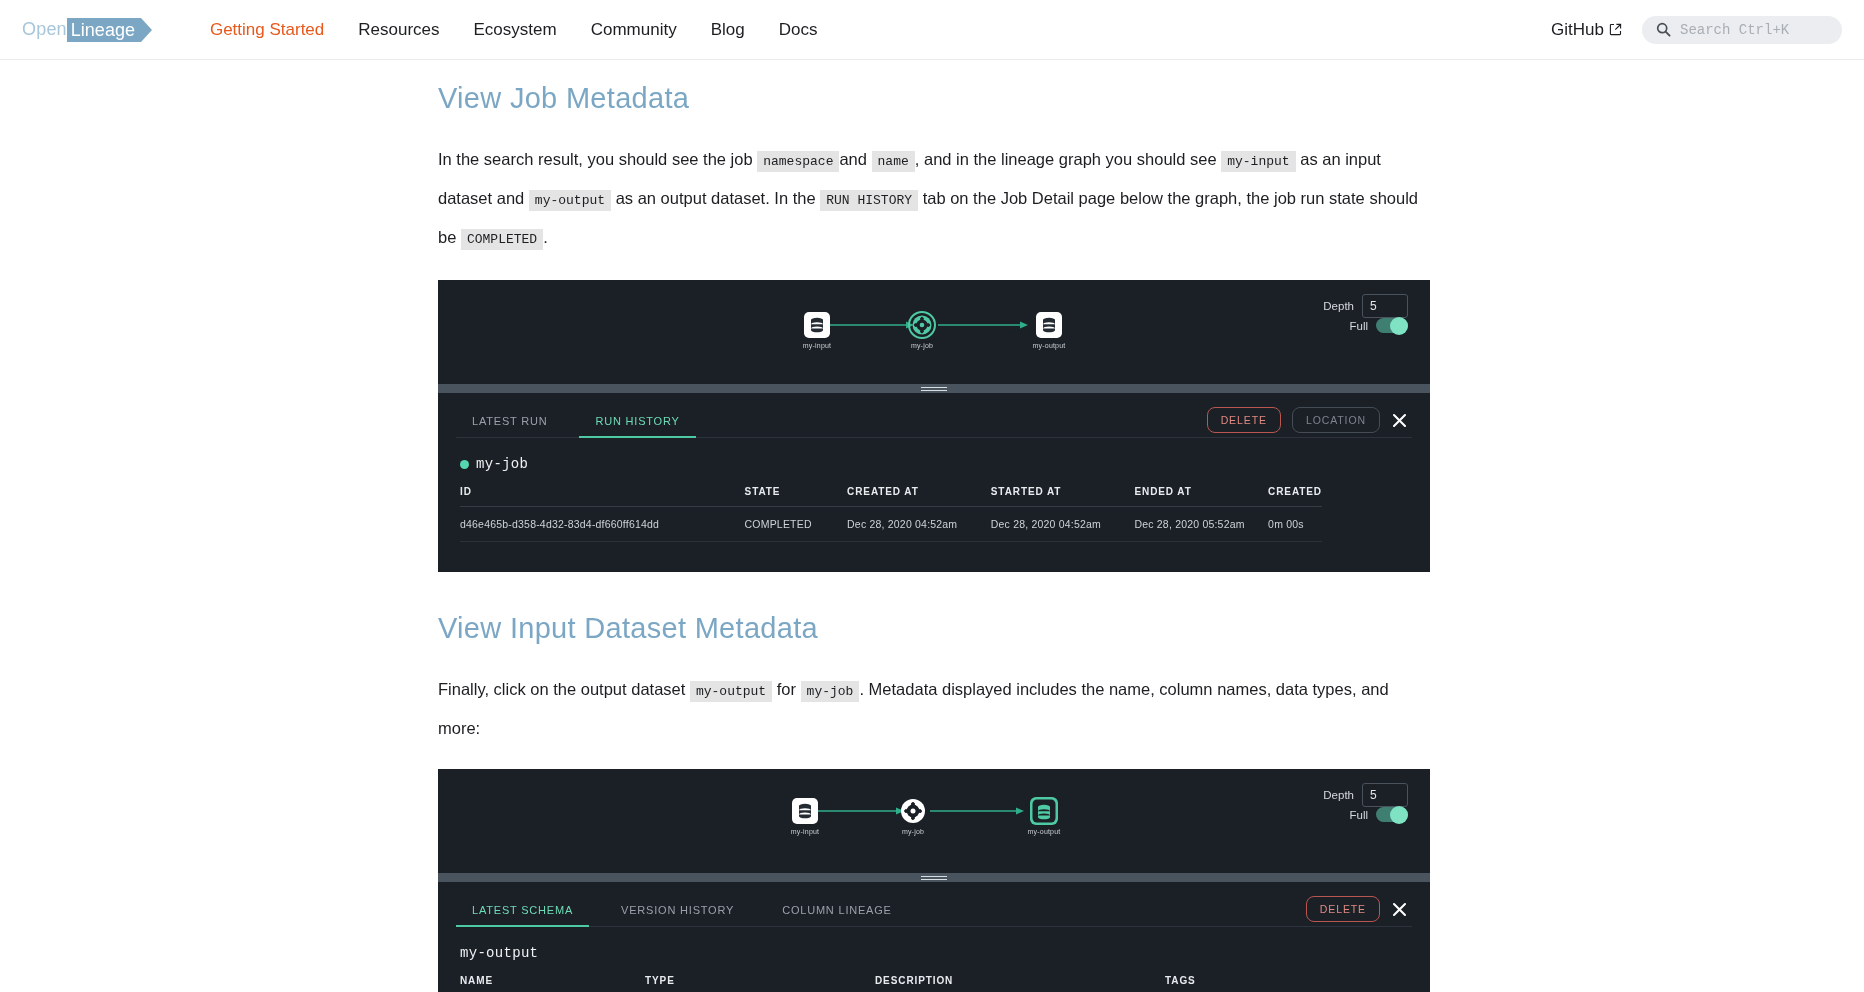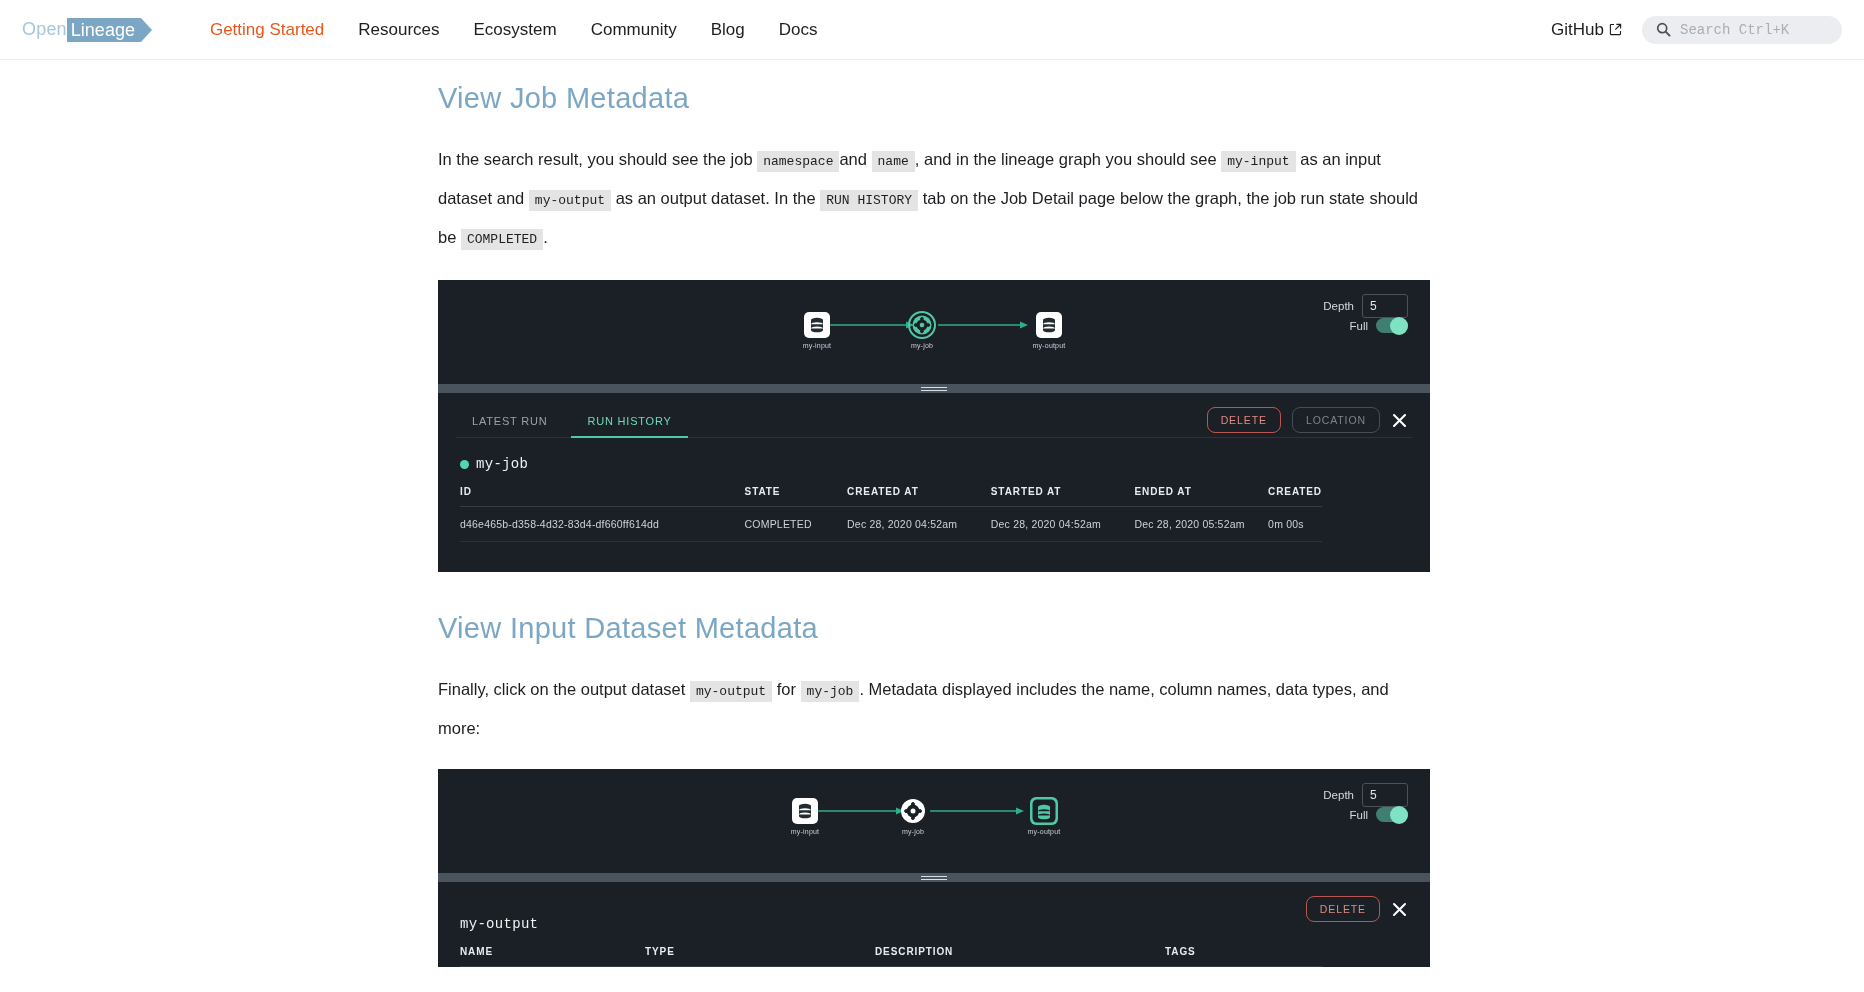--- a/index.html
+++ b/index.html
@@ -190,21 +190,21 @@
   }
   .grip {
     width: 26px; height: 4px;
     border-top: 1px solid #d8dde2;
     border-bottom: 1px solid #d8dde2;
   }
   .panel-body { padding: 16px 0 0 0; position: relative; }
 
   .tabs {
     display: flex;
-    gap: 8px;
+    gap: 16px;
     margin: 0 18px 0 18px;
     border-bottom: 1px solid #2c333c;
     position: relative;
   }
   .tab {
     font-size: 11px;
     letter-spacing: .8px;
     color: #9aa1aa;
     padding: 6px 16px 10px 16px;
     cursor: pointer;
@@ -518,20 +518,25 @@
             <div class="toggle"></div>
           </div>
         </div>
       </div>
 
       <div class="divider">
         <div class="grip"></div>
       </div>
 
       <div class="panel-body">
+        <div class="tabs">
+          <div class="tab active">LATEST SCHEMA</div>
+          <div class="tab">VERSION HISTORY</div>
+          <div class="tab">COLUMN LINEAGE</div>
+        </div>
         <div class="panel-actions">
           <div class="btn btn-delete">DELETE</div>
           <svg class="close-x" viewBox="0 0 17 17">
             <path d="M3 3 L14 14 M14 3 L3 14" stroke="#ffffff" stroke-width="2.1" stroke-linecap="round"></path>
           </svg>
         </div>
 
         <div class="panel-title">
           <span>my-output</span>
         </div>

